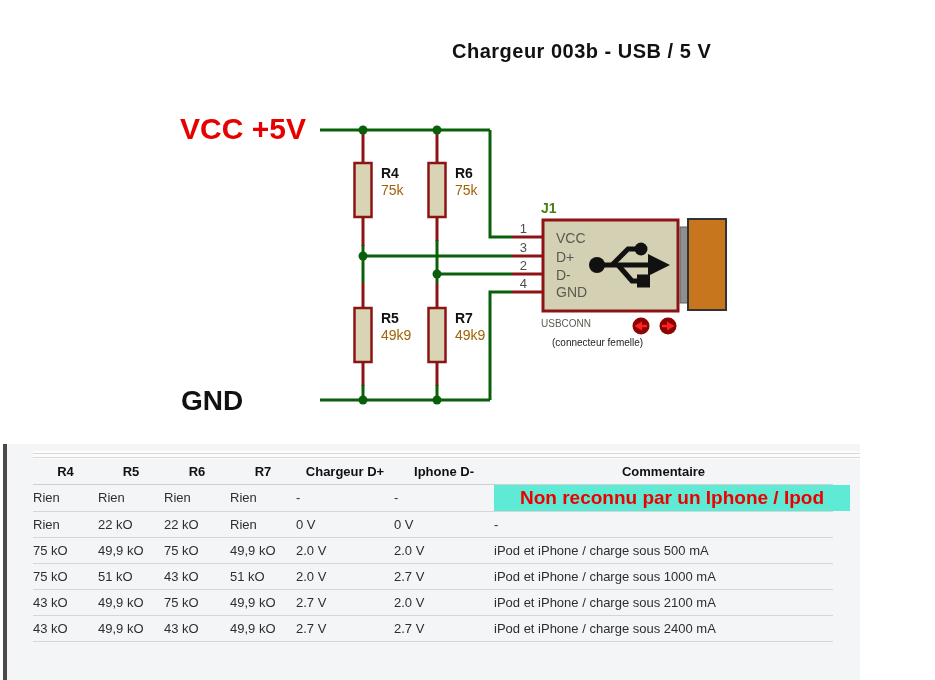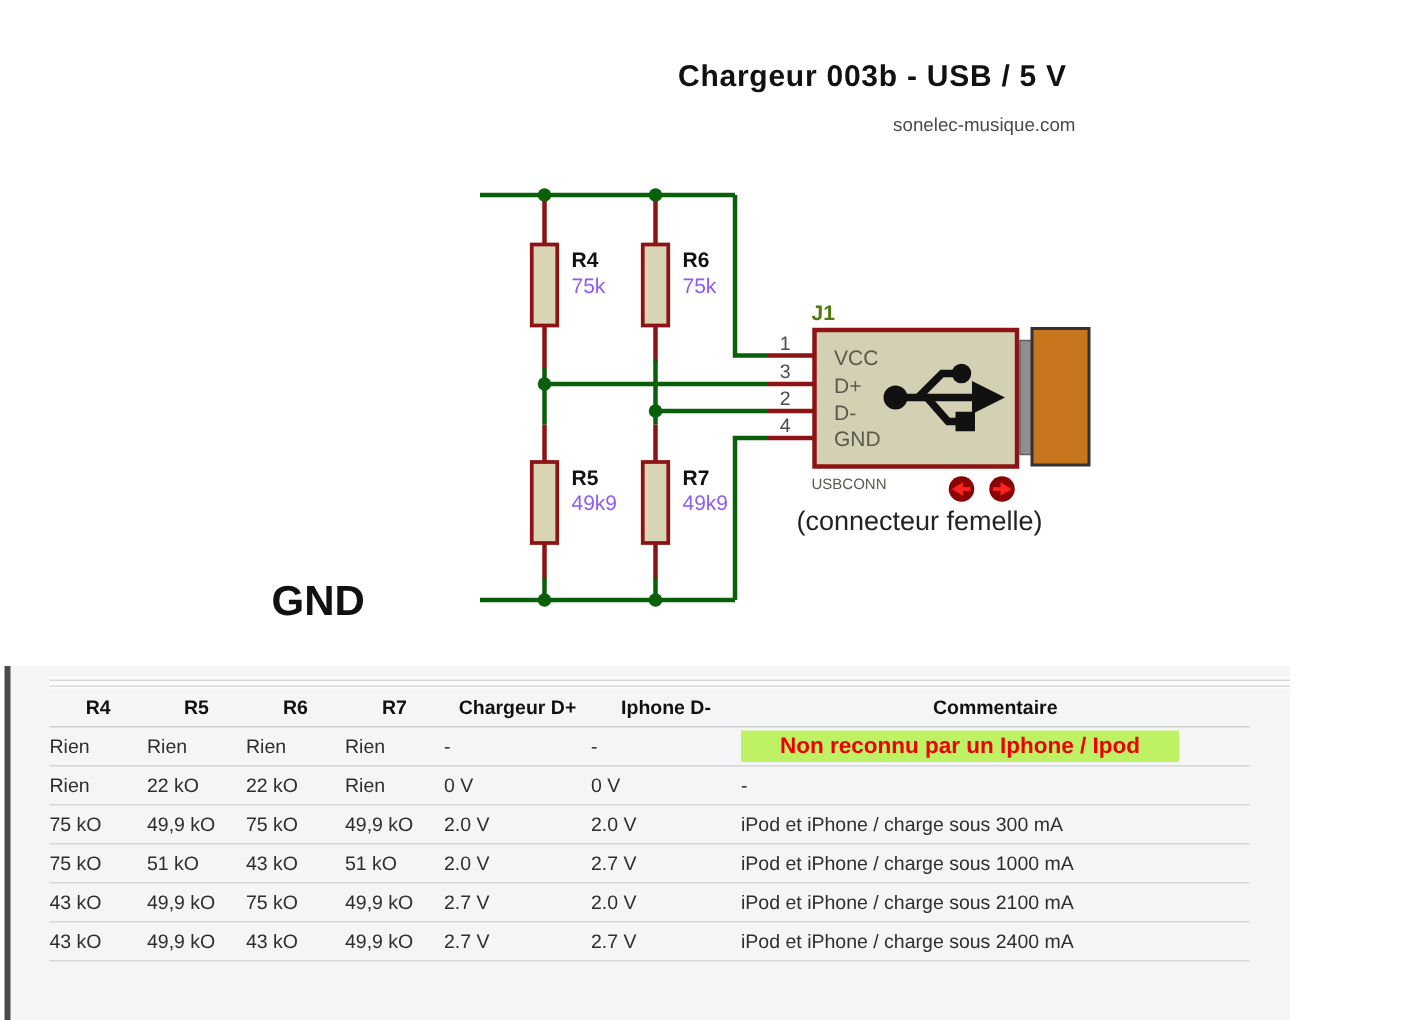--- a/index.html
+++ b/index.html
@@ -23,26 +23,26 @@
   }
   .subtitle {
     left: 455px; top: 76px; width: 262px;
     font-size: 12.5px; color: #4a4a4a; text-align: right; white-space: nowrap;
   }
 
   
   .vcc-label { left: 180px; top: 112px; font-size: 30px; font-weight: bold; color: #e60000; white-space: nowrap; }
   .gnd-label { left: 181px; top: 385px; font-size: 28px; font-weight: bold; color: #111; white-space: nowrap; }
   .ref-label { font-size: 14px; font-weight: bold; color: #111; white-space: nowrap; }
-  .val-label { font-size: 14px; color: #8b5cf6; white-space: nowrap; }
+  .val-label { font-size: 14px; color: #a16207; white-space: nowrap; }
   .j1-label  { left: 541px; top: 200px; font-size: 14px; font-weight: bold; color: #4d7c0f; }
   .pin-name  { left: 556px; font-size: 14px; color: #5a5a50; white-space: nowrap; }
   .pin-num   { width: 22px; text-align: right; font-size: 13px; color: #4d4d4d; }
   .usbconn-label { left: 541px; top: 318px; font-size: 10px; color: #5a5a52; white-space: nowrap; }
-  .femelle-label { left: 531px; top: 337px; font-size: 18px; color: #222; white-space: nowrap; }
+  .femelle-label { left: 552px; top: 337px; font-size: 10px; color: #222; white-space: nowrap; }
 
   
   .table-bg  { left: 7px; top: 444px; width: 928px; height: 236px; background: #f4f5f6; }
   .edge-bar  { left: 3px; top: 444px; width: 4px; height: 236px; background: #4a4a4a; }
   .top-strip { left: 33px; top: 451px; width: 885px; height: 8px; background: #fcfcfc; }
   .rule      { left: 33px; width: 885px; height: 1px; background: #d8d8d8; }
   .rule.r1   { top: 453px; }
   .rule.r2   { top: 457px; }
 
   table.data {
@@ -53,31 +53,30 @@
   table.data th {
     height: 24px; font-size: 13px; font-weight: bold; color: #111;
     text-align: center; vertical-align: middle;
     border-bottom: 1px solid #cfcfcf;
   }
   table.data td {
     height: 26px; text-align: left; vertical-align: middle;
     border-bottom: 1px solid #d6d6d6; white-space: nowrap;
   }
   td .hl {
-    display: inline-block; background: #bef264; color: #ee0000;
-    font-weight: bold; font-size: 15px; padding: 2px 26px; white-space: nowrap;
+    display: inline-block; background: #5eead4; color: #ee0000;
+    font-weight: bold; font-size: 19px; padding: 2px 26px; white-space: nowrap;
   }
 </style>
 </head>
 <body>
 
 <div class="stage">
 
   <div class="abs title">Chargeur 003b - USB / 5 V</div>
-  <div class="abs subtitle">sonelec-musique.com</div>
 
   <svg class="abs" style="left:0;top:0" width="935" height="443" viewBox="0 0 935 443">
 
     <g stroke="#8d1414" stroke-width="3" fill="none">
       <path d="M363 131 V163"></path>
         <path d="M363 217 V246"></path>
       <path d="M437 131 V163"></path>
         <path d="M437 217 V241"></path>
       <path d="M363 283 V308"></path>
         <path d="M363 362 V386"></path>
@@ -137,20 +136,21 @@
       <path d="M639 326 H647" stroke="#ff2222" stroke-width="2.5" fill="none"></path>
       <polygon points="634.5,326 642,321.5 642,330.5" fill="#ff2222"></polygon>
     </g>
     <g>
       <circle cx="668" cy="326" r="8.5" fill="#8a0404"></circle>
       <path d="M662 326 H670" stroke="#ff2222" stroke-width="2.5" fill="none"></path>
       <polygon points="674.5,326 667,321.5 667,330.5" fill="#ff2222"></polygon>
     </g>
   </svg>
 
+  <div class="abs vcc-label">VCC +5V</div>
   <div class="abs gnd-label">GND</div>
 
   <div class="abs ref-label" style="left:381px;top:165px">R4</div>
   <div class="abs val-label" style="left:381px;top:182px">75k</div>
   <div class="abs ref-label" style="left:455px;top:165px">R6</div>
   <div class="abs val-label" style="left:455px;top:182px">75k</div>
   <div class="abs ref-label" style="left:381px;top:310px">R5</div>
   <div class="abs val-label" style="left:381px;top:327px">49k9</div>
   <div class="abs ref-label" style="left:455px;top:310px">R7</div>
   <div class="abs val-label" style="left:455px;top:327px">49k9</div>
@@ -216,21 +216,21 @@
         <td>0 V</td>
         <td>-</td>
       </tr>
       <tr>
         <td>75 kO</td>
         <td>49,9 kO</td>
         <td>75 kO</td>
         <td>49,9 kO</td>
         <td>2.0 V</td>
         <td>2.0 V</td>
-        <td>iPod et iPhone / charge sous 300 mA</td>
+        <td>iPod et iPhone / charge sous 500 mA</td>
       </tr>
       <tr>
         <td>75 kO</td>
         <td>51 kO</td>
         <td>43 kO</td>
         <td>51 kO</td>
         <td>2.0 V</td>
         <td>2.7 V</td>
         <td>iPod et iPhone / charge sous 1000 mA</td>
       </tr>

